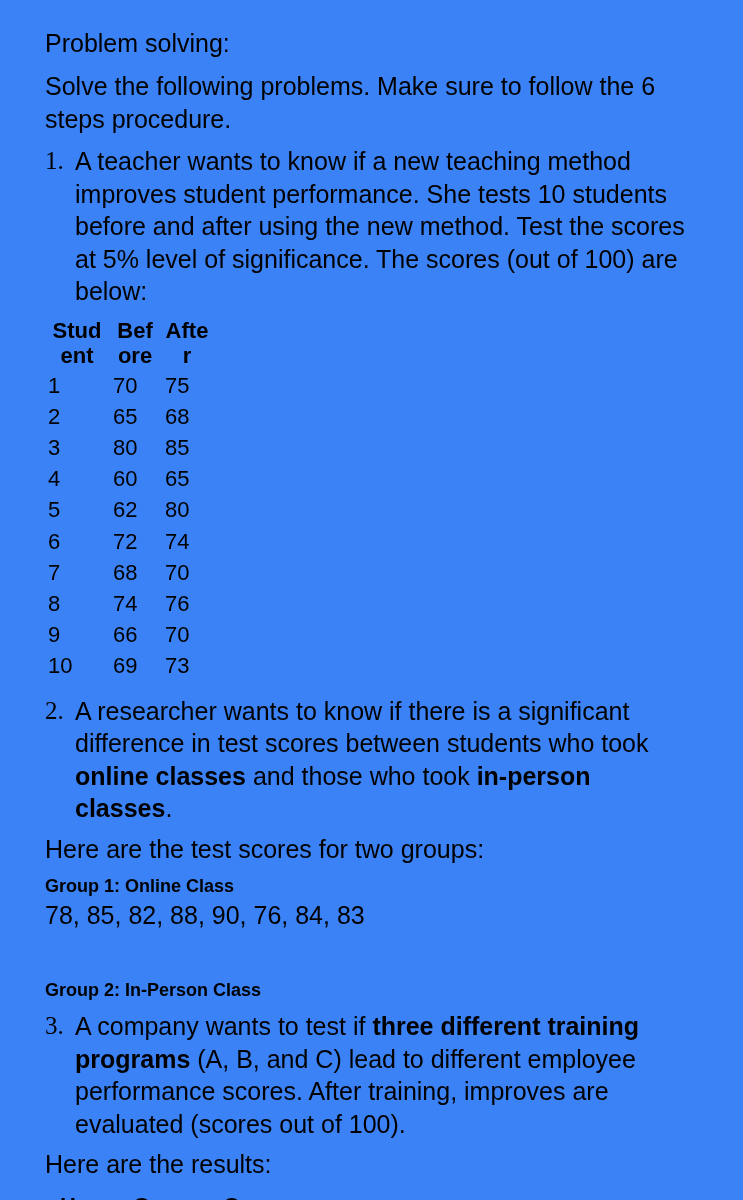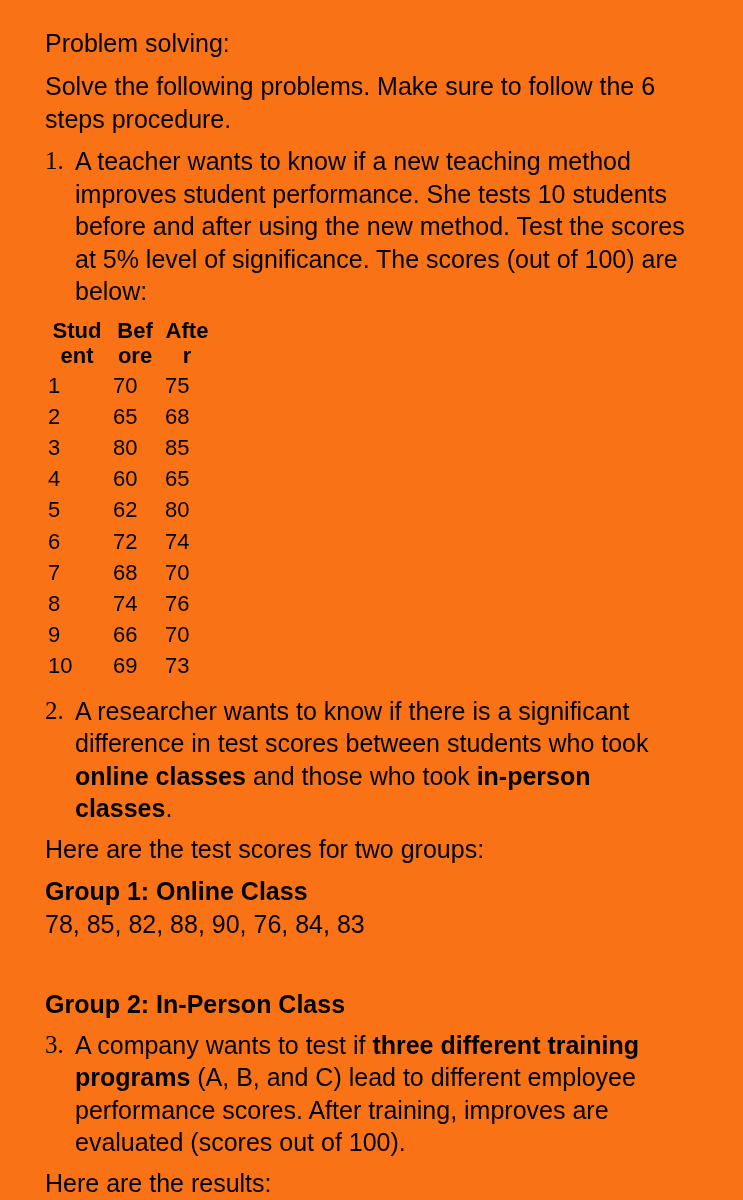--- a/index.html
+++ b/index.html
@@ -4,21 +4,21 @@
 <style>
   * { box-sizing: border-box; }
   html, body { margin: 0; padding: 0; background: #ffffff; }
   body { font-family: "Liberation Sans", sans-serif; color: #000000; }
 
   .page {
     width: 743px;
     height: 1200px;
     padding: 28px 52px 16px 45px;
     overflow: hidden;
-    background: #f97316;
+    background: #3b82f6;
   }
 
   .title {
     font-size: 25px;
     line-height: 1.25;
     margin: 0 0 11px 0;
     font-weight: normal;
   }
 
   .para {
@@ -38,21 +38,21 @@
     flex: 0 0 30px;
     width: 30px;
     font-family: "Liberation Serif", serif;
     font-size: 25px;
   }
   .list-text { flex: 1 1 auto; }
 
   .bold { font-weight: bold; }
 
   .group-title {
-    font-size: 25px;
+    font-size: 18px;
     line-height: 1.3;
     font-weight: bold;
     margin: 0;
   }
   .group-scores {
     font-size: 25px;
     line-height: 1.3;
     margin: 0 0 6px 0;
   }
   .group-block { margin: 0 0 8px 0; }

